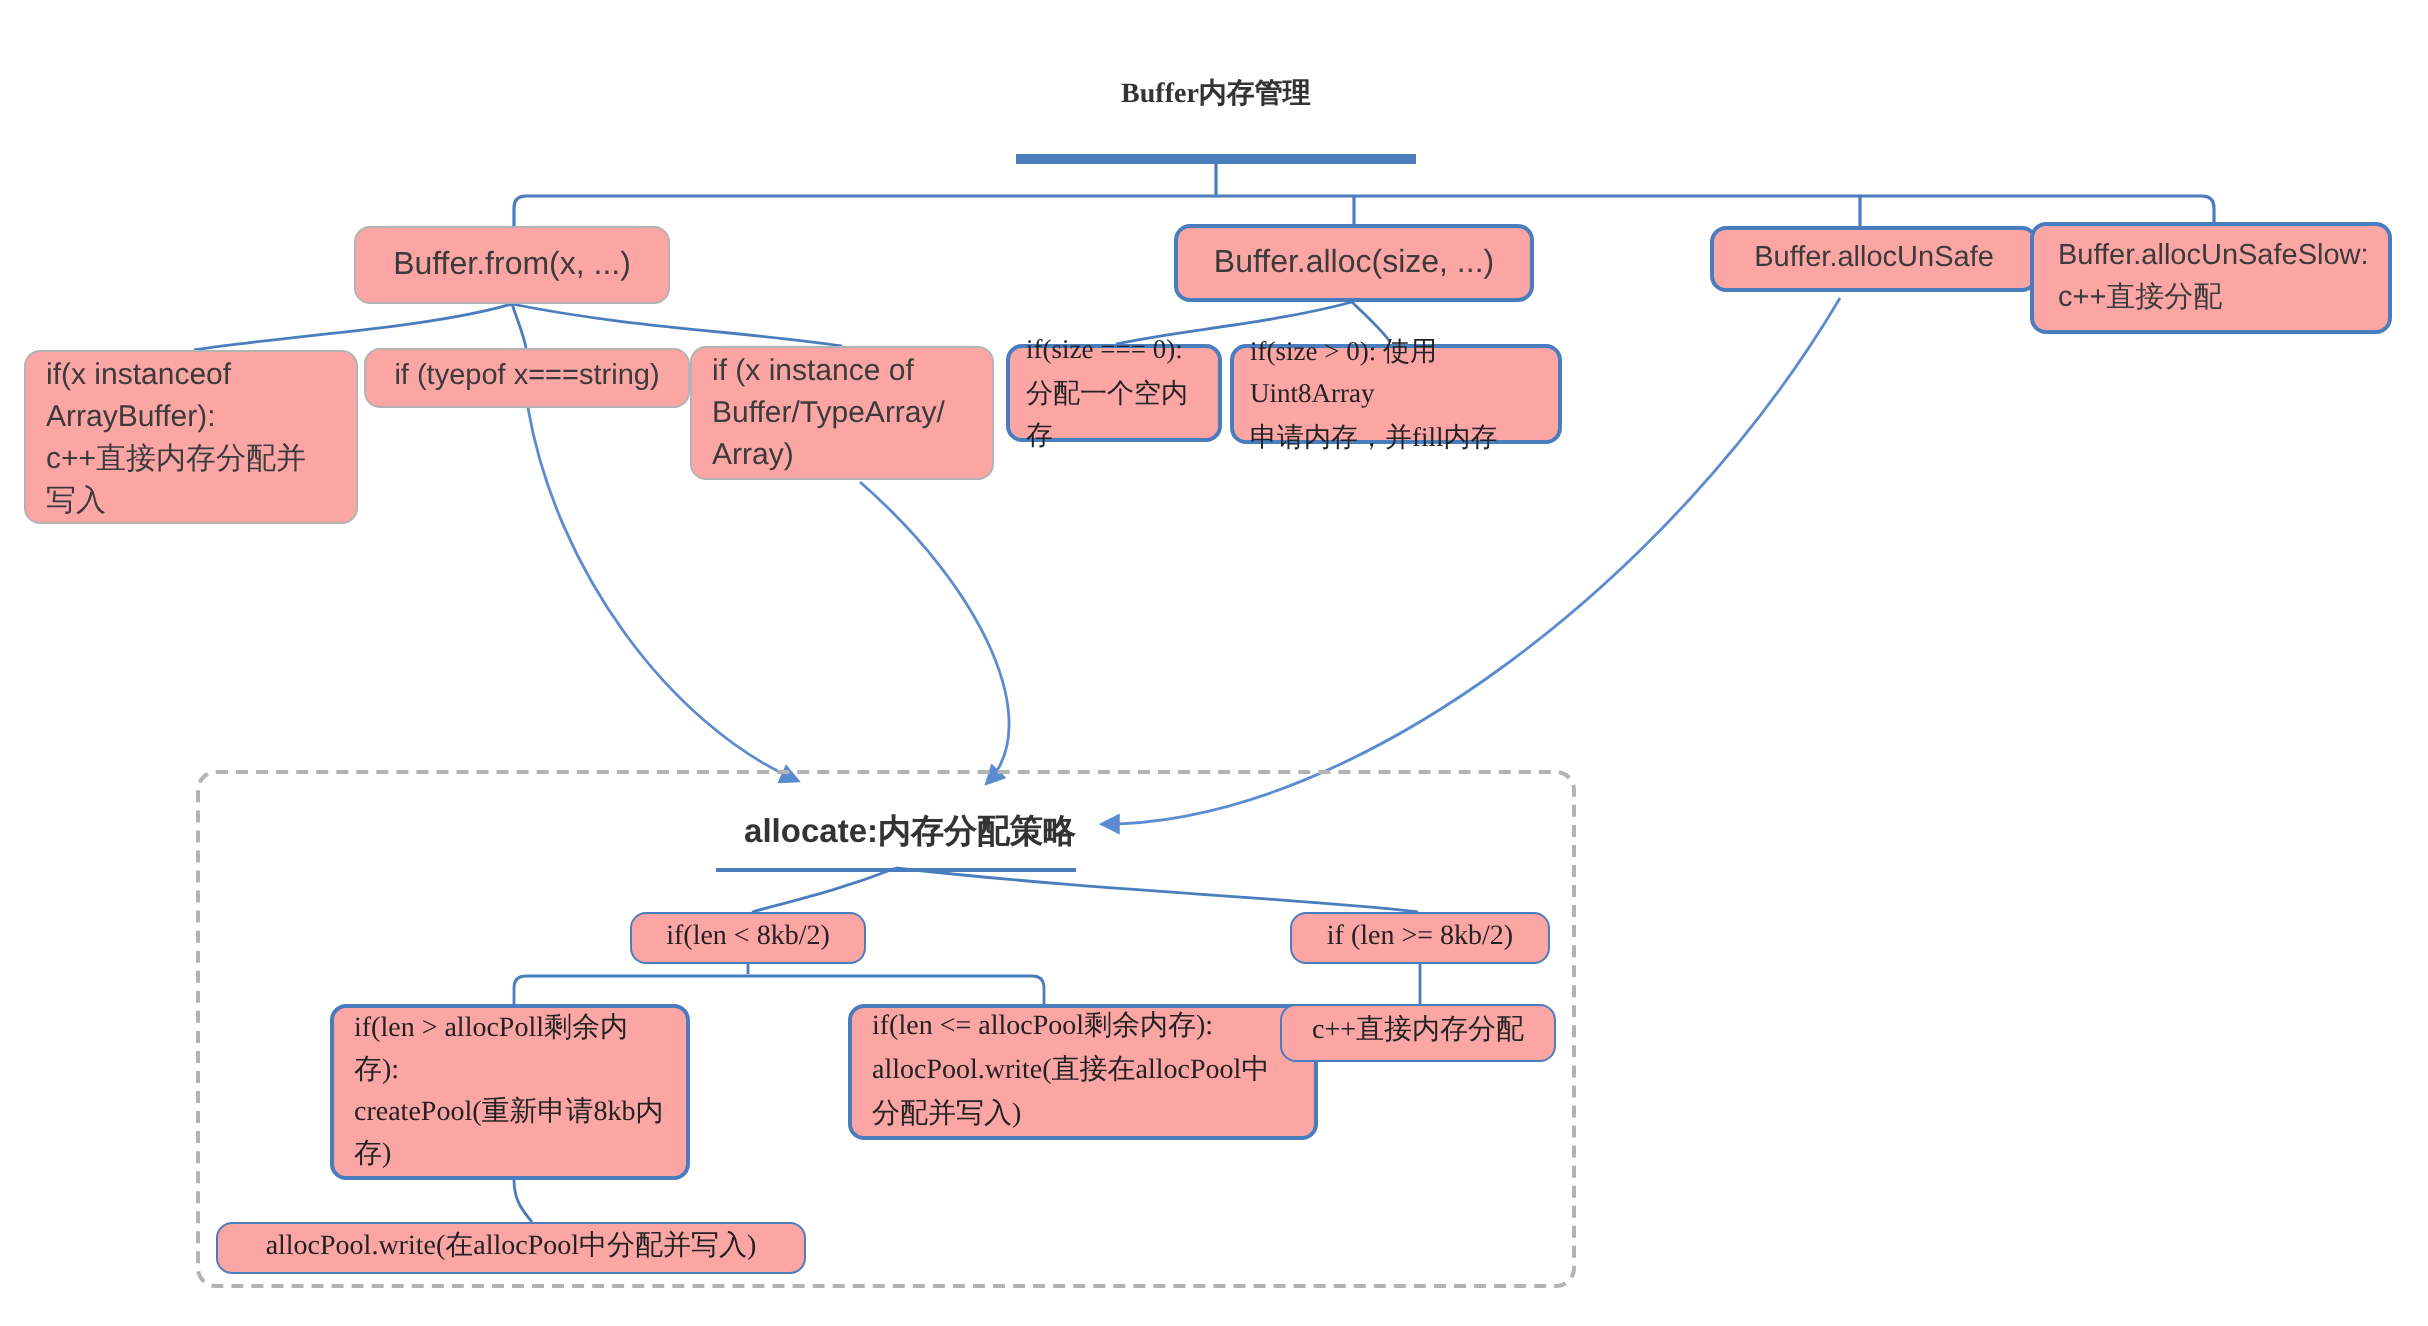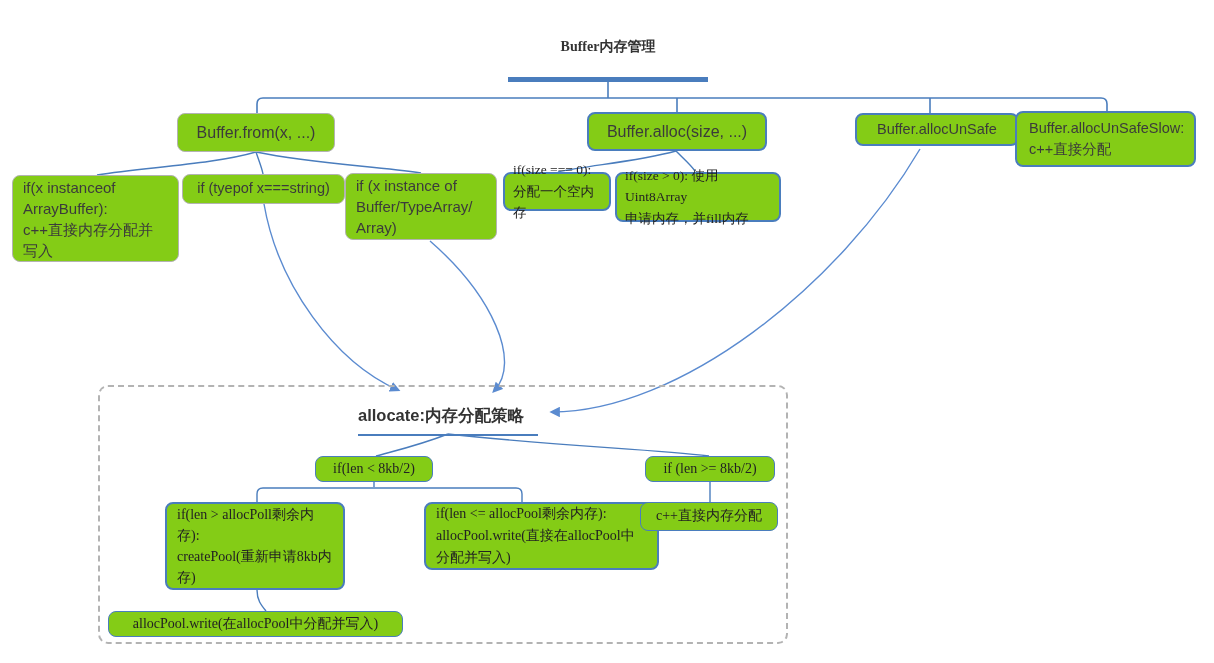--- a/index.html
+++ b/index.html
@@ -1,37 +1,37 @@
 <!DOCTYPE html>
 <html><head>
 <meta charset="utf-8">
 <style>
   html,body{margin:0;padding:0;background:#fff;}
   .canvas{position:relative;width:1214px;height:663px;background:#fff;overflow:hidden;
           font-family:"Liberation Sans",sans-serif;}
   svg.wires{position:absolute;left:0;top:0;width:1214px;height:663px;pointer-events:none;}
-  .node{position:absolute;box-sizing:border-box;background:#84cc16;border:1.5px solid #b3b3b3;
+  .node{position:absolute;box-sizing:border-box;background:#fca5a5;border:1.5px solid #b3b3b3;
         border-radius:8px;color:#3b3b3b;display:flex;align-items:center;justify-content:center;
         text-align:center;white-space:pre-wrap;line-height:1.35;}
   .blue{border-color:#4a7dbd;border-width:2px;}
   .serif{font-family:"Liberation Serif","DejaVu Serif",serif;color:#222;}
   .leftal{justify-content:flex-start;text-align:left;}
   
   #n-from{left:177px;top:113px;width:158px;height:39px;font-size:16px;}
   #n-from-ab{left:12px;top:175px;width:167px;height:87px;font-size:15px;padding:6px 10px;line-height:1.4;}
   #n-from-str{left:182px;top:174px;width:163px;height:30px;font-size:14.5px;}
   #n-from-buf{left:345px;top:173px;width:152px;height:67px;font-size:15px;padding:4px 10px;line-height:1.4;}
   #n-alloc{left:587px;top:112px;width:180px;height:39px;font-size:16px;}
-  #n-alloc0{left:503px;top:172px;width:108px;height:39px;font-size:13.5px;padding:4px 8px;line-height:1.6;}
+  #n-alloc0{left:503px;top:172px;width:108px;height:49px;font-size:13.5px;padding:4px 8px;line-height:1.6;}
   #n-alloc1{left:615px;top:172px;width:166px;height:50px;font-size:13.5px;padding:4px 8px;line-height:1.6;}
   #n-unsafe{left:855px;top:113px;width:164px;height:33px;font-size:14.5px;}
   #n-unsafeslow{left:1015px;top:111px;width:181px;height:56px;font-size:14.5px;padding:22px 12px;line-height:1.45;}
   #alloc-group{position:absolute;left:98px;top:385px;width:690px;height:259px;
                border:2px dashed #b3b3b3;border-radius:10px;box-sizing:border-box;}
-  #n-allocate{position:absolute;left:358px;top:405px;width:180px;text-align:left;
+  #n-allocate{position:absolute;left:358px;top:405px;width:180px;text-align:right;
               font-weight:bold;font-size:16.5px;color:#333;padding-bottom:7px;
               border-bottom:2px solid #4a7dbd;background:transparent;}
   #n-lt{left:315px;top:456px;width:118px;height:26px;font-size:14px;border-width:1.5px;}
   #n-gte{left:645px;top:456px;width:130px;height:26px;font-size:14px;border-width:1.5px;}
   #n-gtpool{left:165px;top:502px;width:180px;height:88px;font-size:14px;padding:6px 10px;line-height:1.5;}
   #n-ltepool{left:424px;top:502px;width:235px;height:68px;font-size:14px;padding:4px 10px;line-height:1.55;}
   #n-cpp{left:640px;top:502px;width:138px;height:29px;font-size:14px;border-width:1.5px;}
   #n-poolwrite{left:108px;top:611px;width:295px;height:26px;font-size:14px;border-width:1.5px;}
   #map-title{position:absolute;left:458px;top:38px;width:300px;text-align:center;
              font-family:"Liberation Serif","DejaVu Serif",serif;font-weight:bold;

